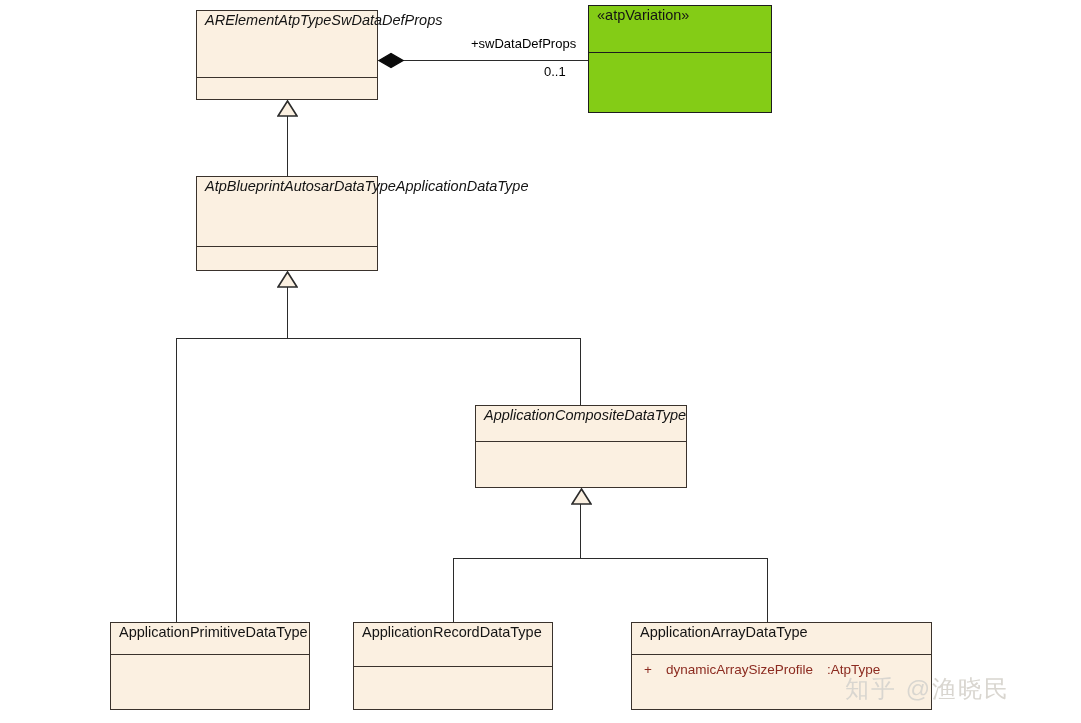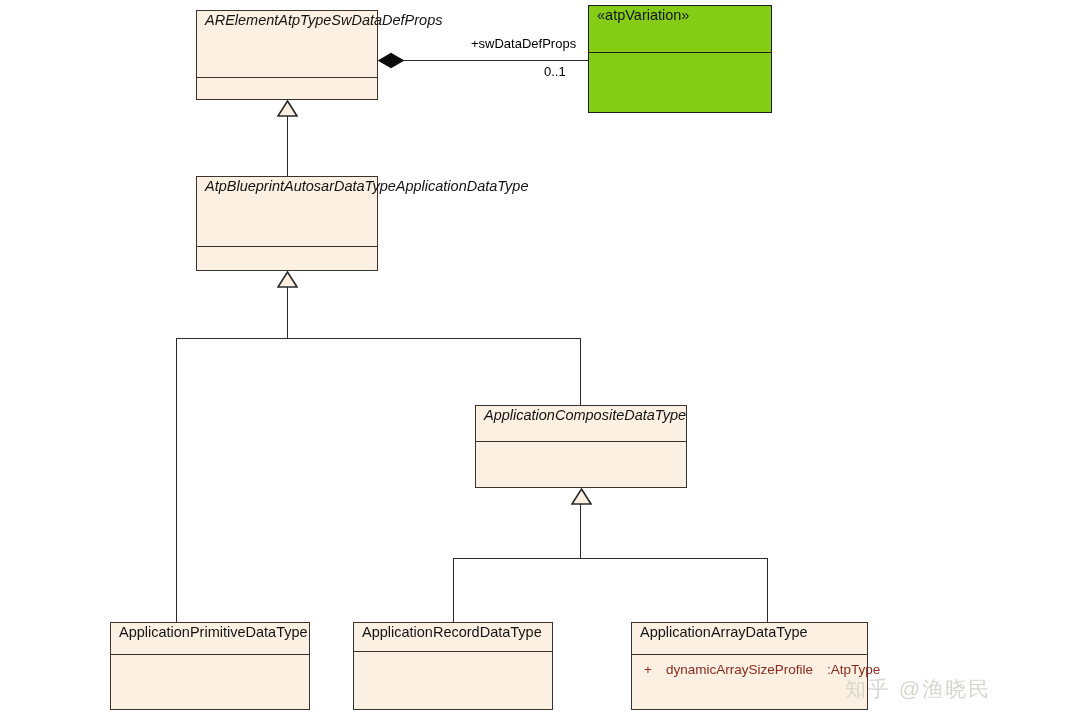--- a/index.html
+++ b/index.html
@@ -97,21 +97,21 @@
     font-size: 13px;
     line-height: 16px;
     color: #000000;
     white-space: nowrap;
     text-align: center;
   }
 
   
   .watermark {
     position: absolute;
-    font-size: 21px;
+    font-size: 24px;
     line-height: 34px;
     color: #d9d6d0;
     letter-spacing: 2px;
     white-space: nowrap;
     user-select: none;
     pointer-events: none;
   }
 </style>
 </head>
 <body>
@@ -188,27 +188,27 @@
   </div>
 
   <div class="uml-class" style="left:76px; top:622px; width:200px; height:88px;margin-left:34px;">
     <div class="uml-header" style="height:32px;">
       <div class="name-line align-center">ApplicationPrimitiveDataType</div>
     </div>
     <div class="uml-body"></div>
   </div>
 
   <div class="uml-class" style="left:353px; top:622px; width:200px; height:88px;">
-    <div class="uml-header" style="height:29px;">
+    <div class="uml-header" style="height:44px;">
       <div class="name-line align-center">ApplicationRecordDataType</div>
     </div>
     <div class="uml-body"></div>
   </div>
 
-  <div class="uml-class" style="left:631px; top:622px; width:237px; height:88px;">
+  <div class="uml-class" style="left:631px; top:622px; width:301px; height:88px;">
     <div class="uml-header" style="height:32px;">
       <div class="name-line align-center">ApplicationArrayDataType</div>
     </div>
     <div class="uml-body">
       <div class="attribute-line">
         <span class="attr-visibility">+</span>
         <span>dynamicArraySizeProfile</span>
         <span>:AtpType</span>
       </div>
     </div>

